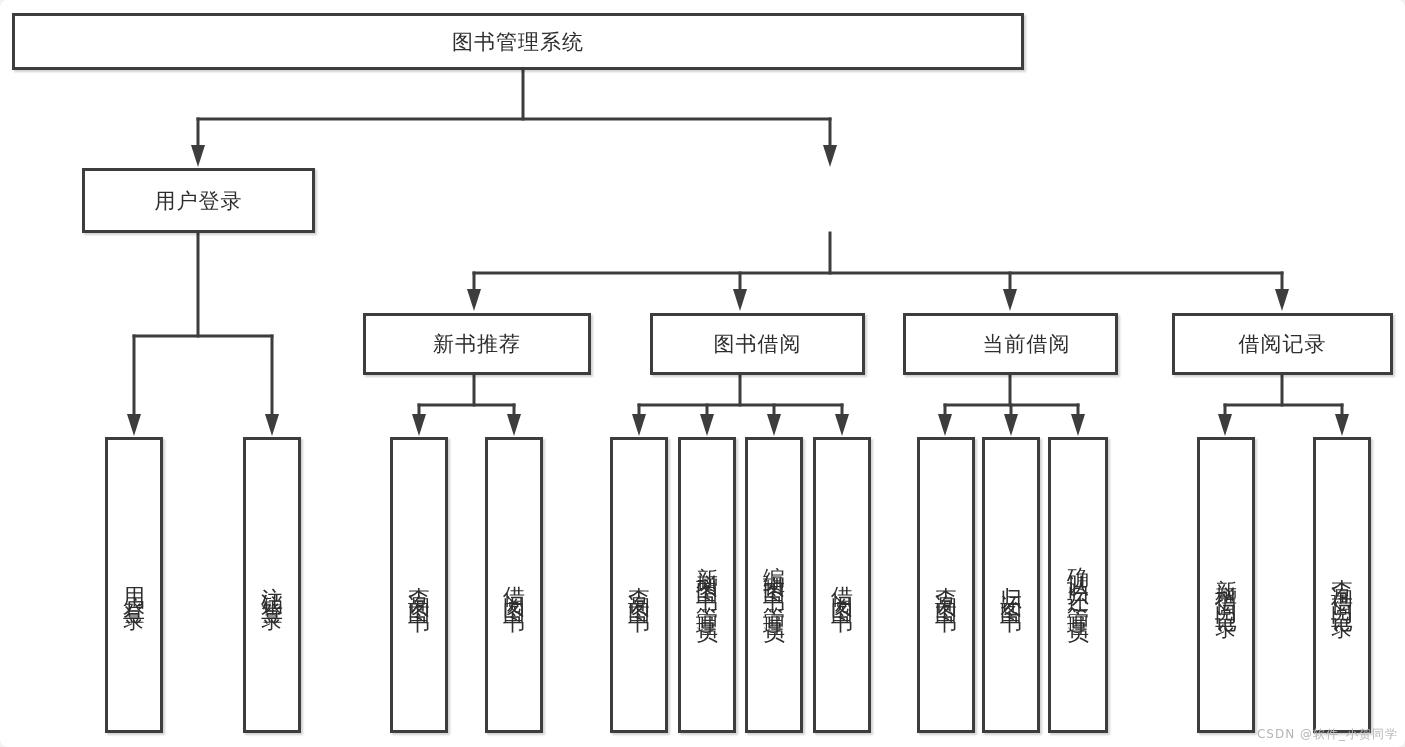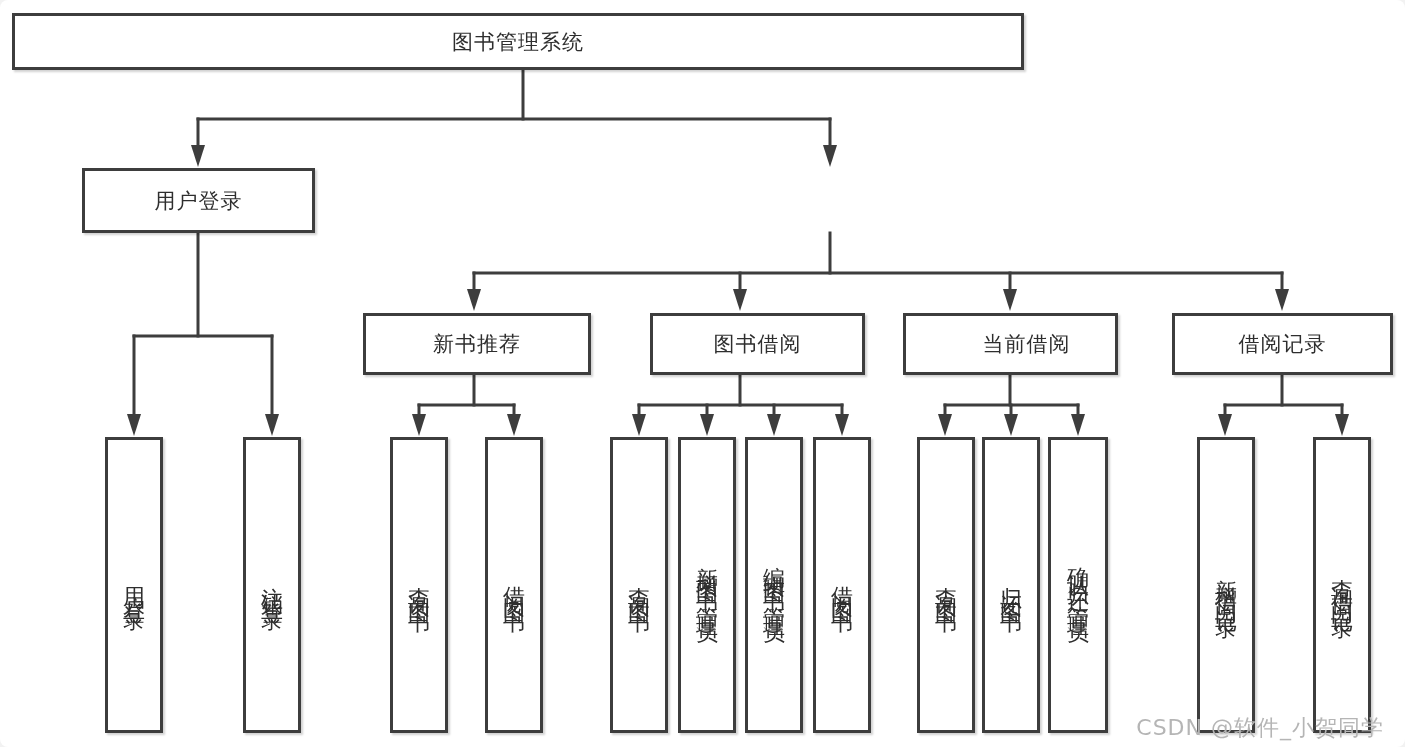--- a/index.html
+++ b/index.html
@@ -29,22 +29,22 @@
   .h-label{
     font-size:21px;letter-spacing:1px;color:var(--text);white-space:nowrap;
   }
   .leaf{width:58px;height:296px;}
   .v-label{
     writing-mode:vertical-rl;text-orientation:mixed;
     font-size:22px;letter-spacing:8px;color:var(--text);
     line-height:1;white-space:nowrap;
   }
   #watermark{
-    position:absolute;right:21px;bottom:4px;
-    font-size:22px;color:var(--watermark);letter-spacing:1px;
+    position:absolute;right:7px;bottom:4px;
+    font-size:12px;color:var(--watermark);letter-spacing:1px;
     white-space:nowrap;pointer-events:none;
   }
 </style>
 </head>
 <body>
 
 <div id="stage">
 
   <svg id="connectors" viewBox="0 0 1405 747" xmlns="http://www.w3.org/2000/svg">
     <g>

